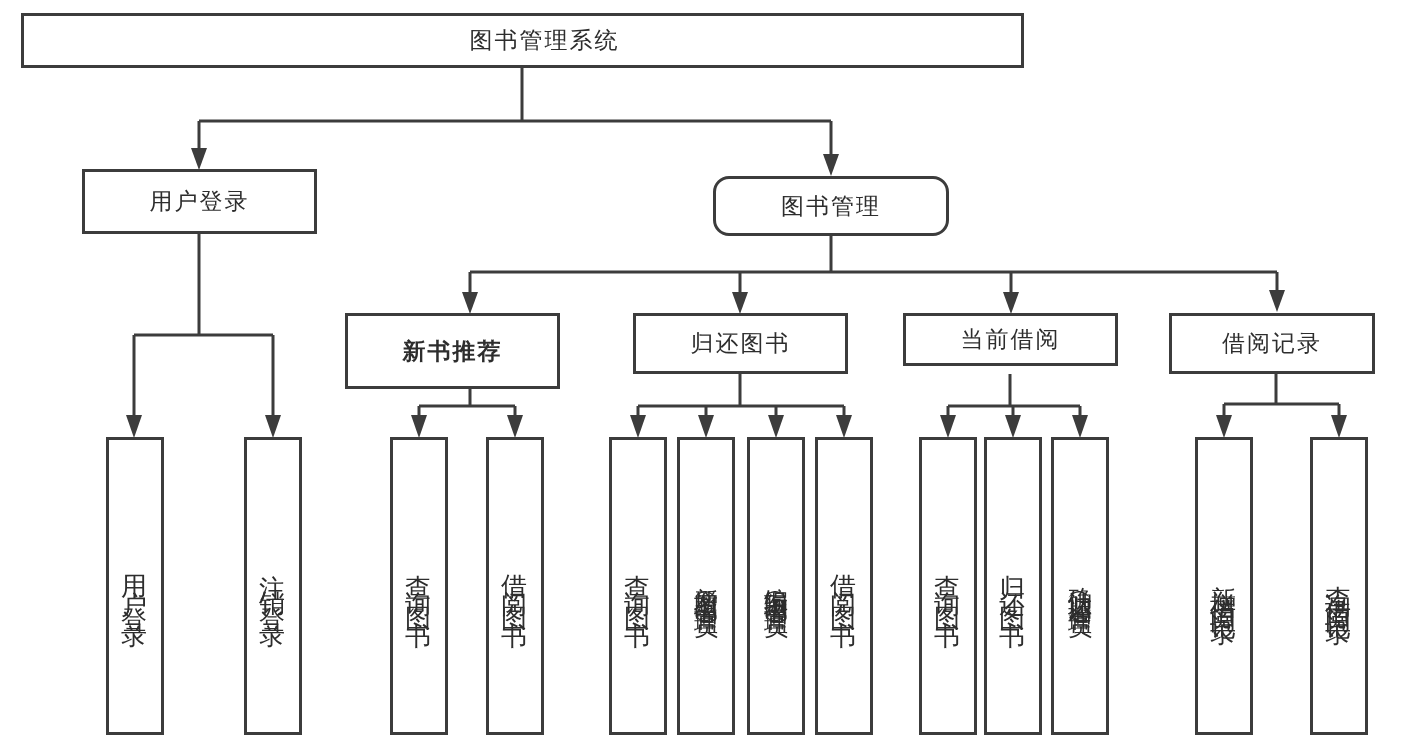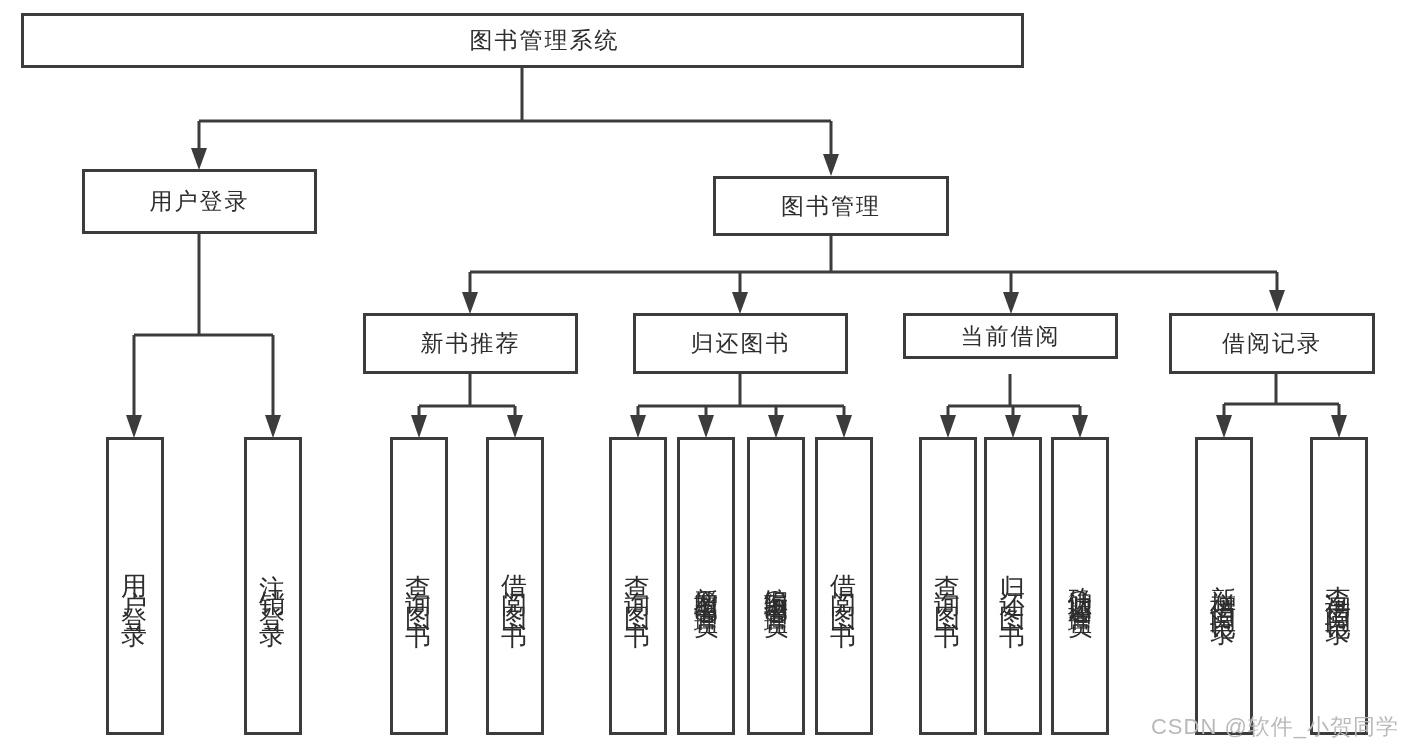--- a/index.html
+++ b/index.html
@@ -93,31 +93,31 @@
     </g>
   </svg>
 
   <div class="node hnode" style="left:21px; top:13px; width:1003px; height:55px;padding-left:44px;">
     <span>图书管理系统</span>
   </div>
 
   <div class="node hnode" style="left:82px; top:169px; width:235px; height:65px;">
     <span>用户登录</span>
   </div>
-  <div class="node hnode" style="left:713px; top:176px; width:236px; height:60px;">
+  <div class="node hnode" style="left:713px; top:176px; width:236px; height:60px;border-radius:16px;">
     <span>图书管理</span>
   </div>
 
-  <div class="node hnode" style="left:363px; top:313px; width:215px; height:61px;">
+  <div class="node hnode" style="left:345px; top:313px; width:215px; height:76px;font-weight:bold;">
     <span>新书推荐</span>
   </div>
   <div class="node hnode" style="left:633px; top:313px; width:215px; height:61px;">
     <span>归还图书</span>
   </div>
-  <div class="node hnode" style="left:903px; top:313px; width:215px; height:46px;">
+  <div class="node hnode" style="left:903px; top:313px; width:215px; height:53px;">
     <span>当前借阅</span>
   </div>
   <div class="node hnode" style="left:1169px; top:313px; width:206px; height:61px;">
     <span>借阅记录</span>
   </div>
 
   <div class="node leaf" style="left:106px; top:437px; width:58px; height:298px;">
     <span class="vtext v4">用户登录</span>
   </div>
   <div class="node leaf" style="left:244px; top:437px; width:58px; height:298px;">
@@ -154,15 +154,14 @@
     <span class="vtext v10">确认归还（管理员）</span>
   </div>
 
   <div class="node leaf" style="left:1195px; top:437px; width:58px; height:298px;">
     <span class="vtext v6">新增借阅记录</span>
   </div>
   <div class="node leaf" style="left:1310px; top:437px; width:58px; height:298px;">
     <span class="vtext v6">查询借阅记录</span>
   </div>
 
-  <div class="watermark">CSDN @软件_小贺同学</div>
 
 </div>
 
 </body></html>

